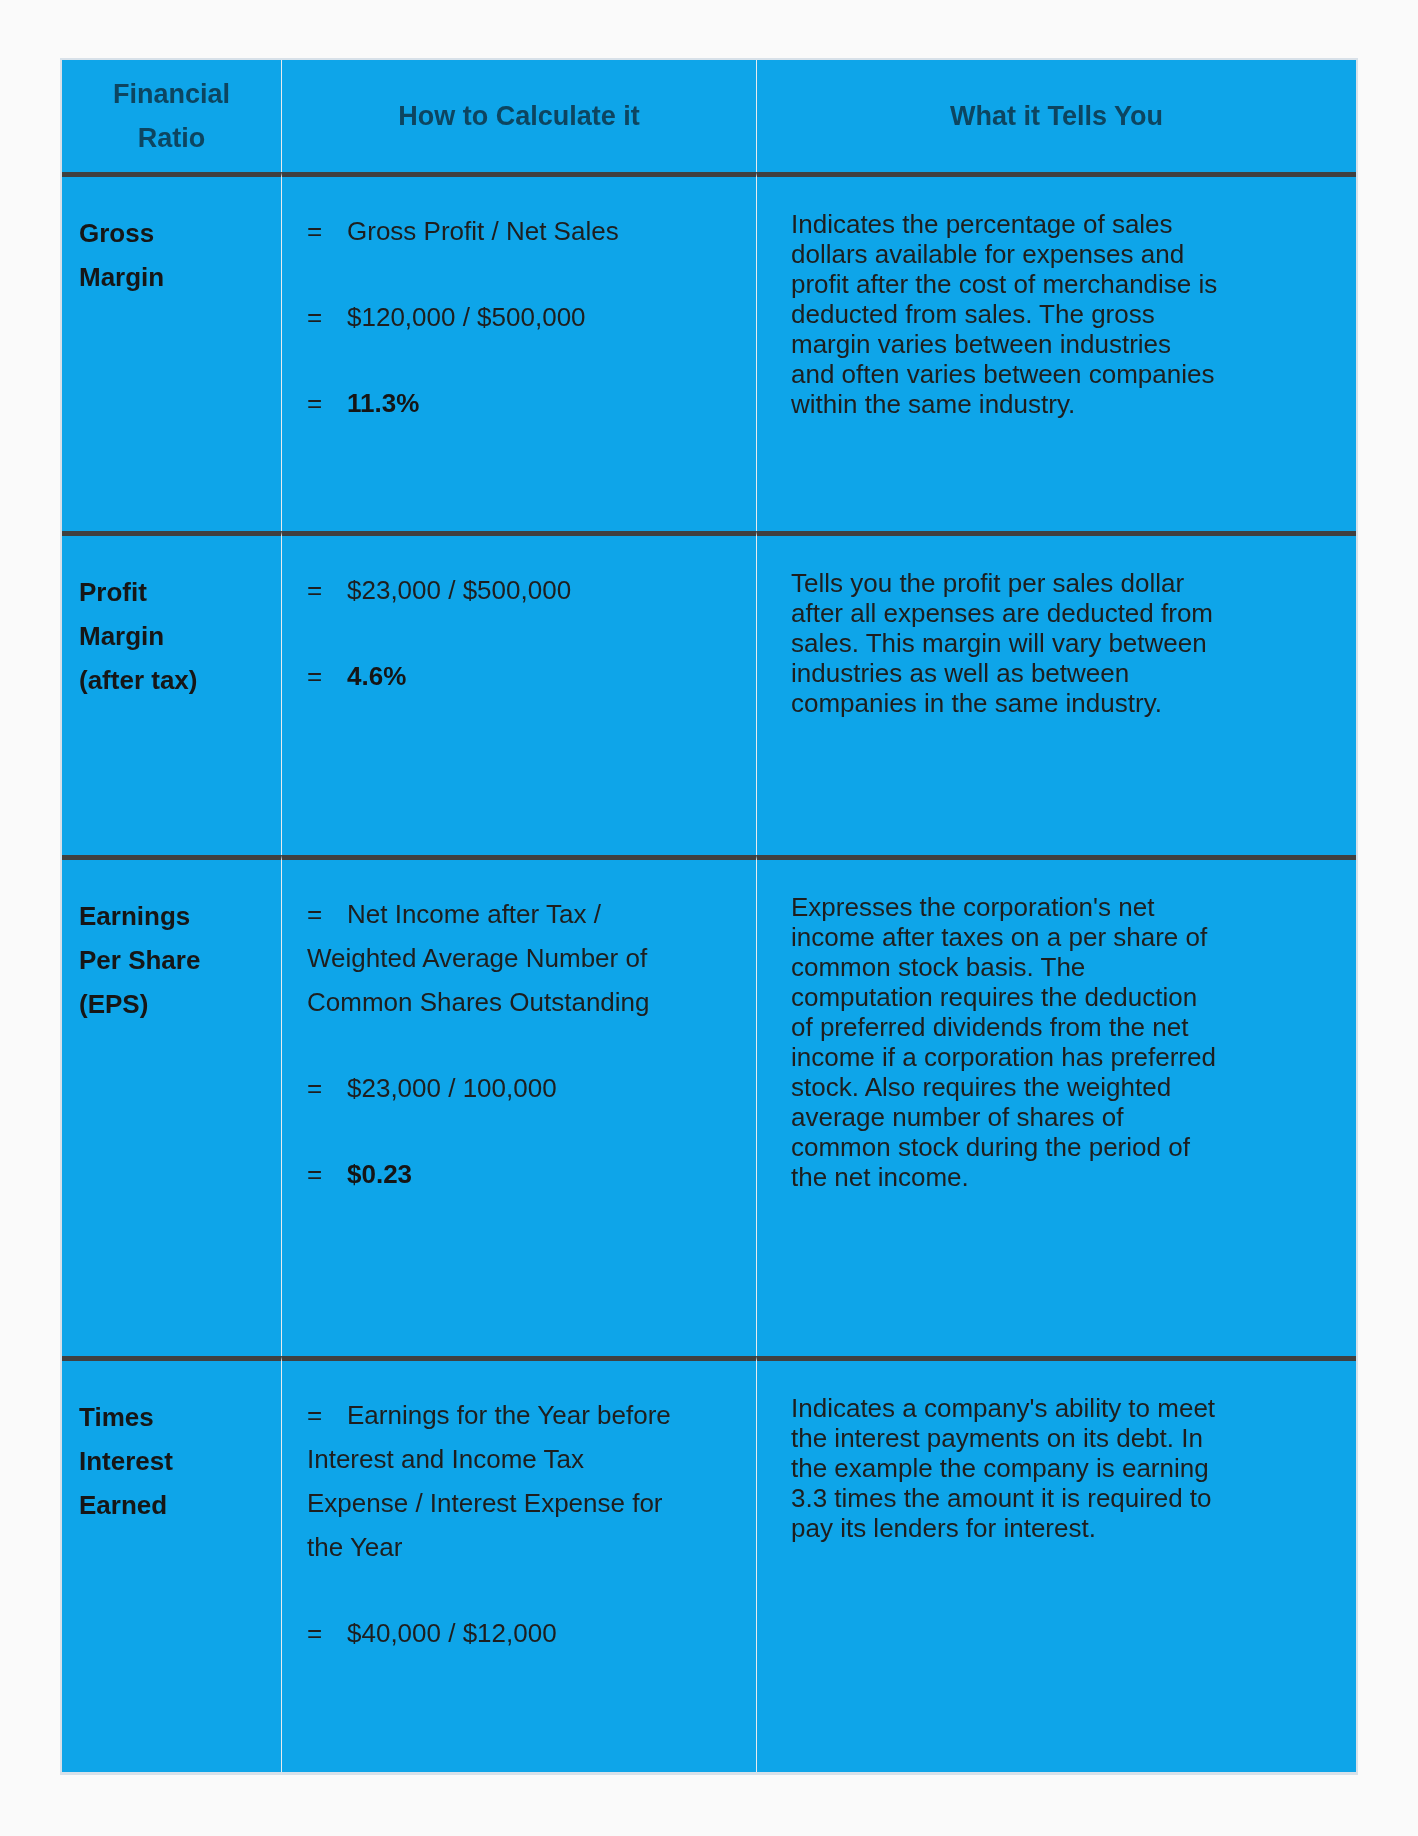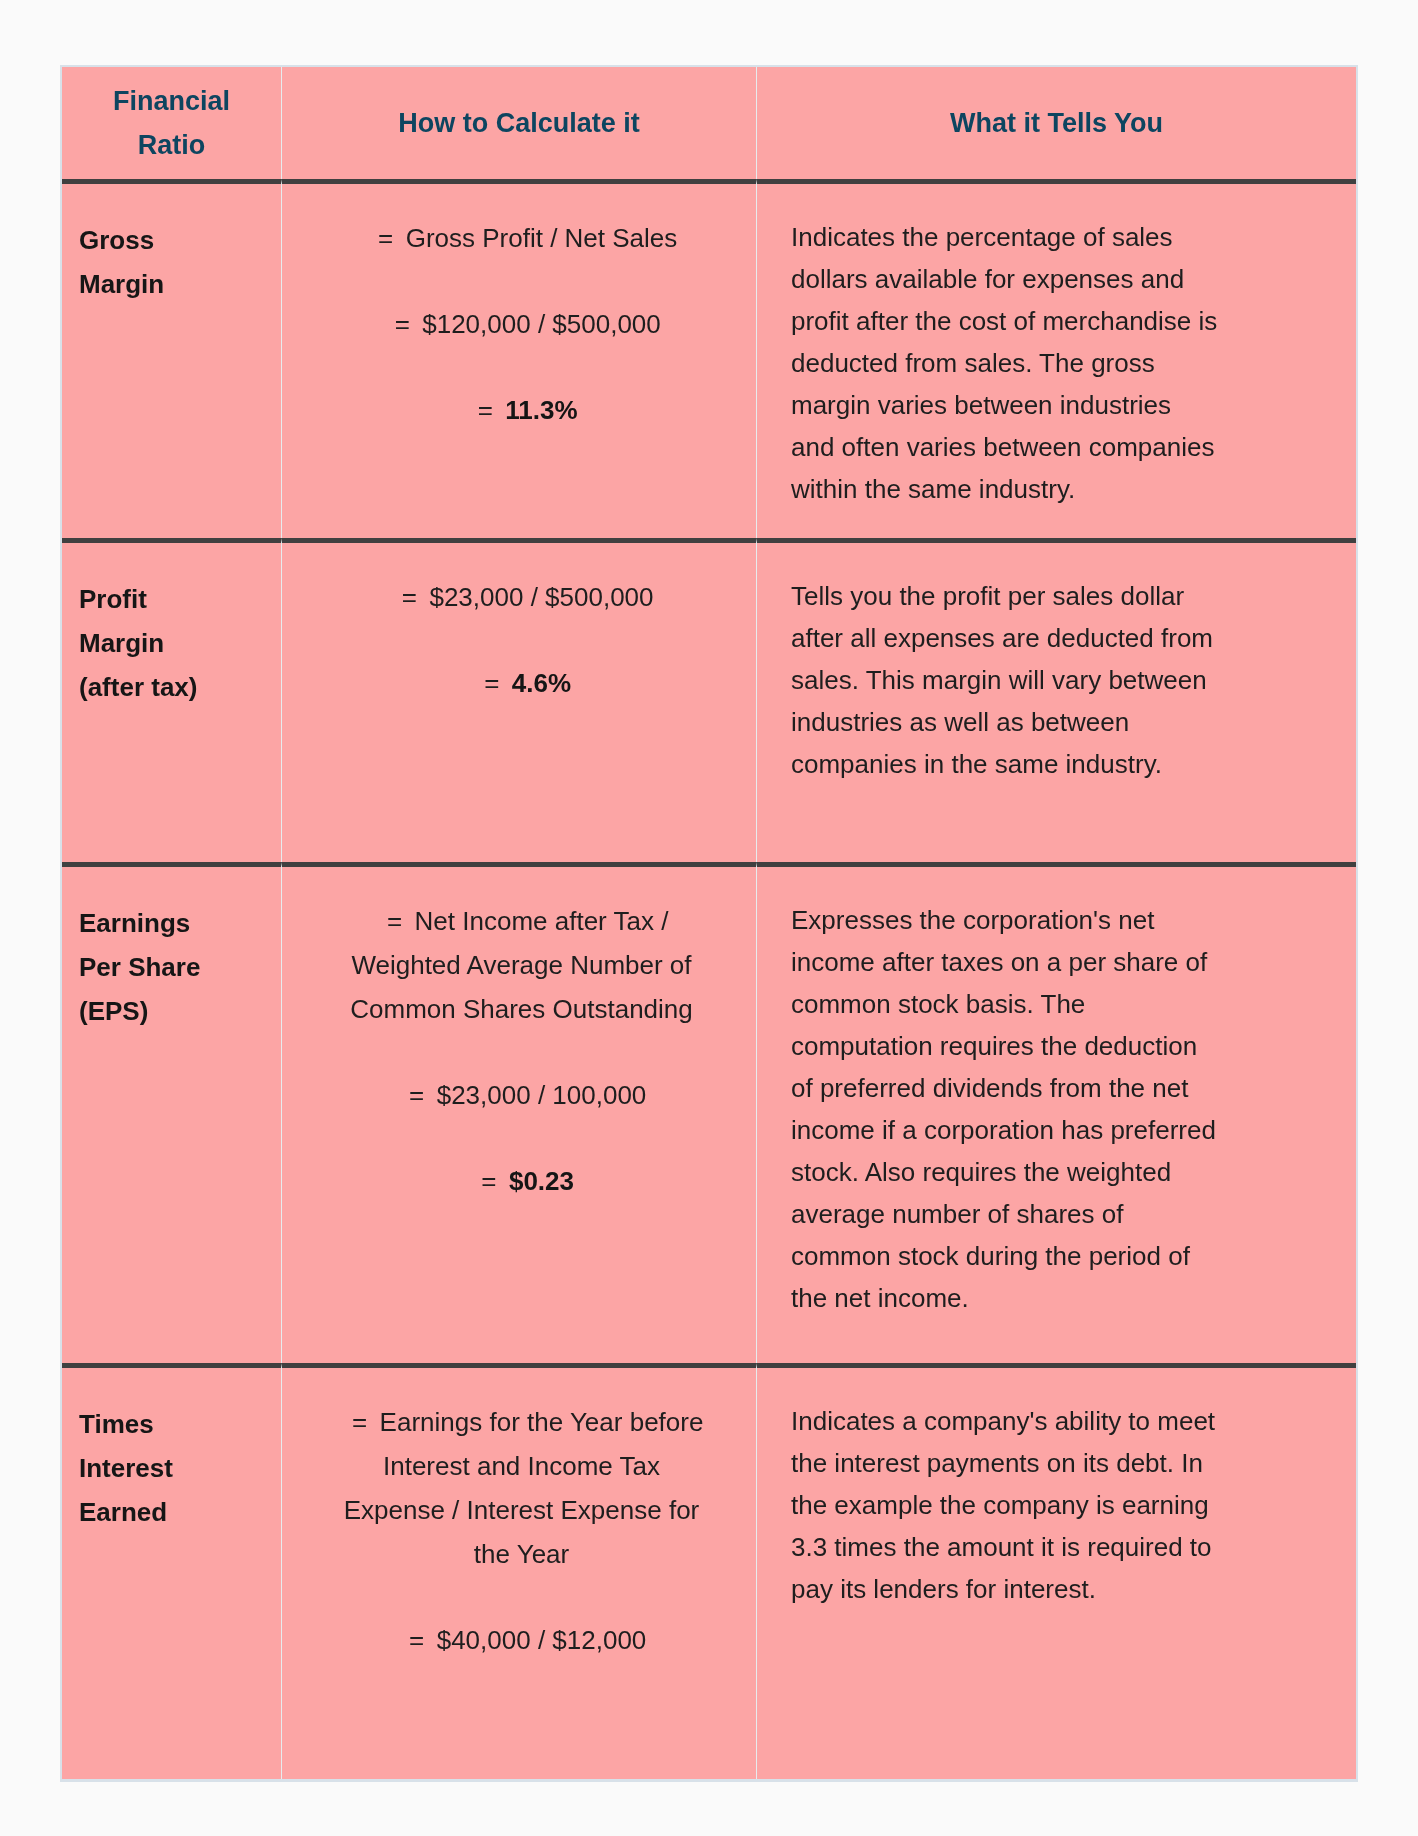--- a/index.html
+++ b/index.html
@@ -6,26 +6,26 @@
     margin: 0;
     padding: 0;
     width: 1418px;
     height: 1836px;
     background: #fafafa;
     font-family: "Liberation Sans", sans-serif;
   }
   .table-wrap {
     position: absolute;
     left: 60px;
-    top: 65px;
+    top: 58px;
     width: 1298px;
     box-sizing: border-box;
     border: 2px solid #d8e1e9;
     border-bottom-width: 3px;
-    background: #fca5a5;
+    background: #0ea5e9;
     display: grid;
     grid-template-columns: 219px 475px 1fr;
     grid-template-rows: 112px 359px 324px 501px 416px;
   }
   .row { display: contents; }
   .cell {
     box-sizing: border-box;
     overflow: hidden;
   }
   
@@ -58,33 +58,32 @@
     font-size: 26px;
     line-height: 44px;
     color: #161616;
     white-space: pre-line;
   }
   .formula {
     margin: 0 0 42px 0;
     font-size: 26px;
     line-height: 44px;
     color: #1e1e1e;
-    text-align: center;
   }
   .formula:last-child { margin-bottom: 0; }
   .formula .eq {
     display: inline-block;
     width: 40px;
   }
   .formula .val { white-space: pre-line; }
   .formula strong.val { font-weight: bold; color: #151515; }
   .desc {
     margin: 0;
     font-size: 26px;
-    line-height: 42px;
+    line-height: 30px;
     color: #1e1e1e;
     white-space: pre-line;
   }
 </style>
 </head>
 <body>
 
 <div class="table-wrap">
 
   <div class="row header">

